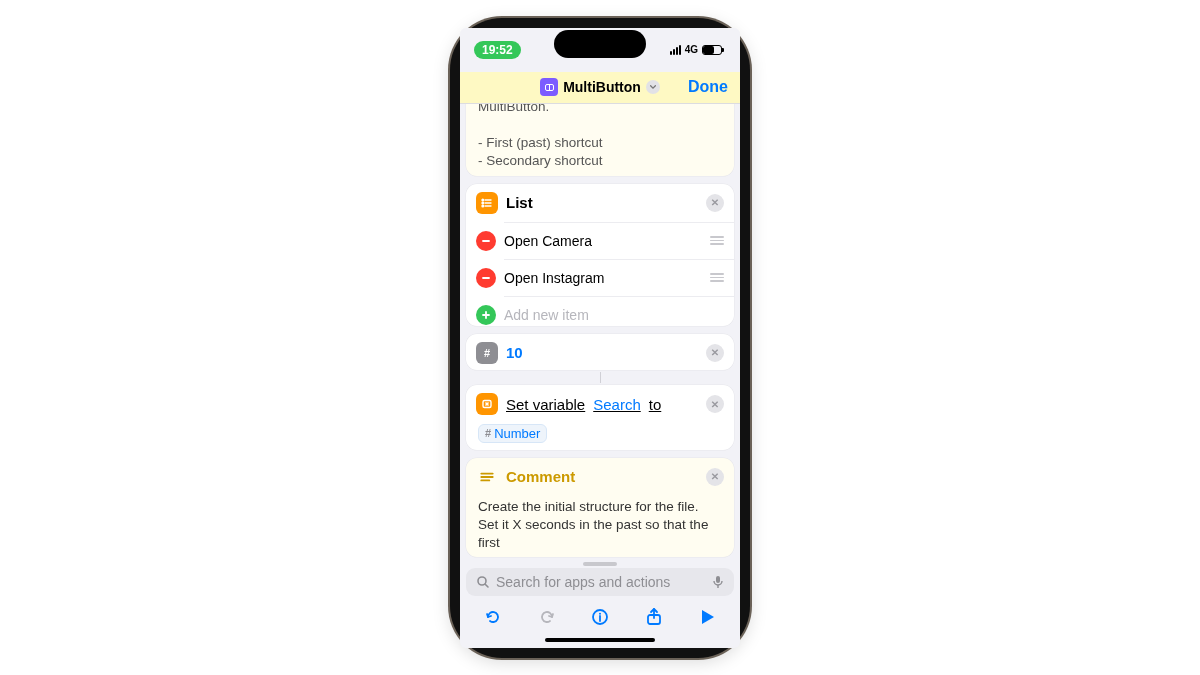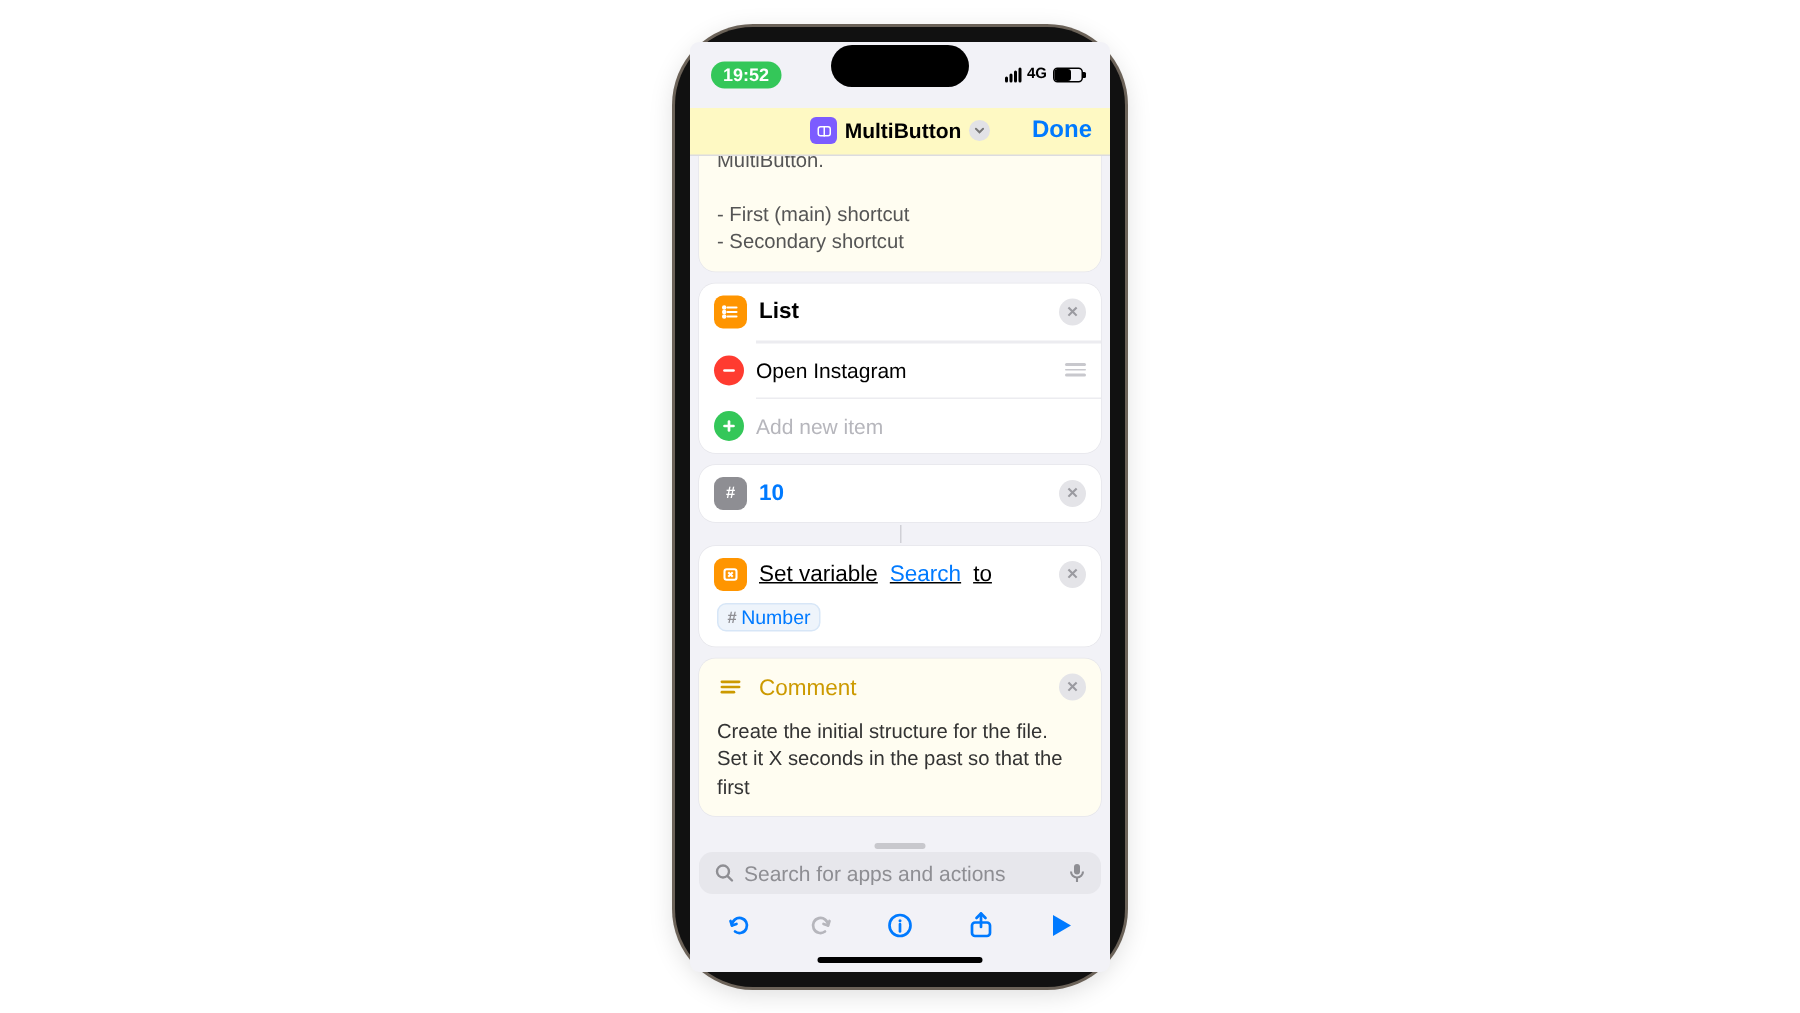--- a/index.html
+++ b/index.html
@@ -50,21 +50,21 @@
   .sq-gray   { background: #8e8e93; }
   .icon-lines, .icon-hash, .icon-var, .icon-comment { color:#fff; font-size: 11px; font-weight: 700; }
   .circ { width: 20px; height: 20px; border-radius: 50%; display: flex; align-items: center; justify-content: center; flex-shrink: 0; color: #fff; }
   .circ-red { background: #ff3b30; } .circ-green { background: #34c759; }
   .row-x { position: absolute; right: 10px; width: 18px; height: 18px; border-radius: 50%; background: #e4e4e8; display: flex; align-items: center; justify-content: center; color: #9a9aa0; font-size: 10px; font-weight:700; }
   .grip { position: absolute; right: 10px; display: flex; flex-direction: column; gap: 2px; }
   .grip i { width: 14px; height: 1.5px; background: #c8c8cd; border-radius: 1px; display: block; }
   .placeholder { color: #b6b6bc; }
   .card-body { padding: 6px 12px 10px; font-size: 13.5px; line-height: 1.35; }
   .comment-card .card-body, .comment-card .card-row.header { color: #555; }
-  .comment-title { color: #cc9a00; font-weight: 400; }
+  .comment-title { color: #cc9a00; font-weight: 700; }
   .seg-label { }
   .token { color: #007aff; }
   .pill { background: #eef4fb; border: 1px solid #d7e6f7; border-radius: 6px; padding: 1px 6px; display: inline-flex; align-items: center; gap: 3px; font-size: 13px; color:#007aff; }
   .pill .hash { color:#8e8e93; font-weight:700; font-size:11px; }
   .var-line2 { padding: 0 10px 10px 12px; }
   .number-val { color:#007aff; font-size:15px; }
   .connector { height: 12px; display:flex; justify-content:center; margin:-6px 0; }
   .connector i { width: 1px; background:#d0d0d6; }
   
   .search-wrap { padding: 6px 6px 0; }
@@ -116,21 +116,21 @@
       </div>
       <span class="done">Done</span>
     </div>
 
     <div class="content">
 
       <div class="card comment-card" style="margin-top:-36px;">
         <div class="card-body">
           <span>shortcuts you want to run with <span>MultiButton.</span></span>
           <br><br>
-          <span>- First (main) shortcut</span><br>
+          <span>- First (past) shortcut</span><br>
           <span>- Secondary shortcut</span>
         </div>
       </div>
 
       <div class="card">
         <div class="card-row header">
           <span class="sq-icon sq-orange">
             <svg width="12" height="12" viewBox="0 0 12 12">
                 <g stroke="#fff" stroke-width="1.4" stroke-linecap="round">
                   <line x1="4" y1="3" x2="10" y2="3"></line>
@@ -139,20 +139,33 @@
                   <circle cx="1.8" cy="3" r=".8" fill="#fff"></circle>
                   <circle cx="1.8" cy="6" r=".8" fill="#fff"></circle>
                   <circle cx="1.8" cy="9" r=".8" fill="#fff"></circle>
                 </g>
               </svg>
           </span>
           <span>List</span>
           <span class="row-x">✕</span>
         </div>
         <div class="div"></div>
+        <div class="card-row">
+          <span class="circ circ-red">
+            <svg width="10" height="10" viewBox="0 0 10 10">
+                <line x1="2" y1="5" x2="8" y2="5" stroke="#fff" stroke-width="1.8" stroke-linecap="round"></line>
+              </svg>
+          </span>
+          <span>Open Camera</span>
+          <span class="grip">
+              <i></i>
+              <i></i>
+              <i></i>
+            </span>
+        </div>
         <div class="div"></div>
         <div class="card-row">
           <span class="circ circ-red">
             <svg width="10" height="10" viewBox="0 0 10 10">
                 <line x1="2" y1="5" x2="8" y2="5" stroke="#fff" stroke-width="1.8" stroke-linecap="round"></line>
               </svg>
           </span>
           <span>Open Instagram</span>
           <span class="grip">
               <i></i>

